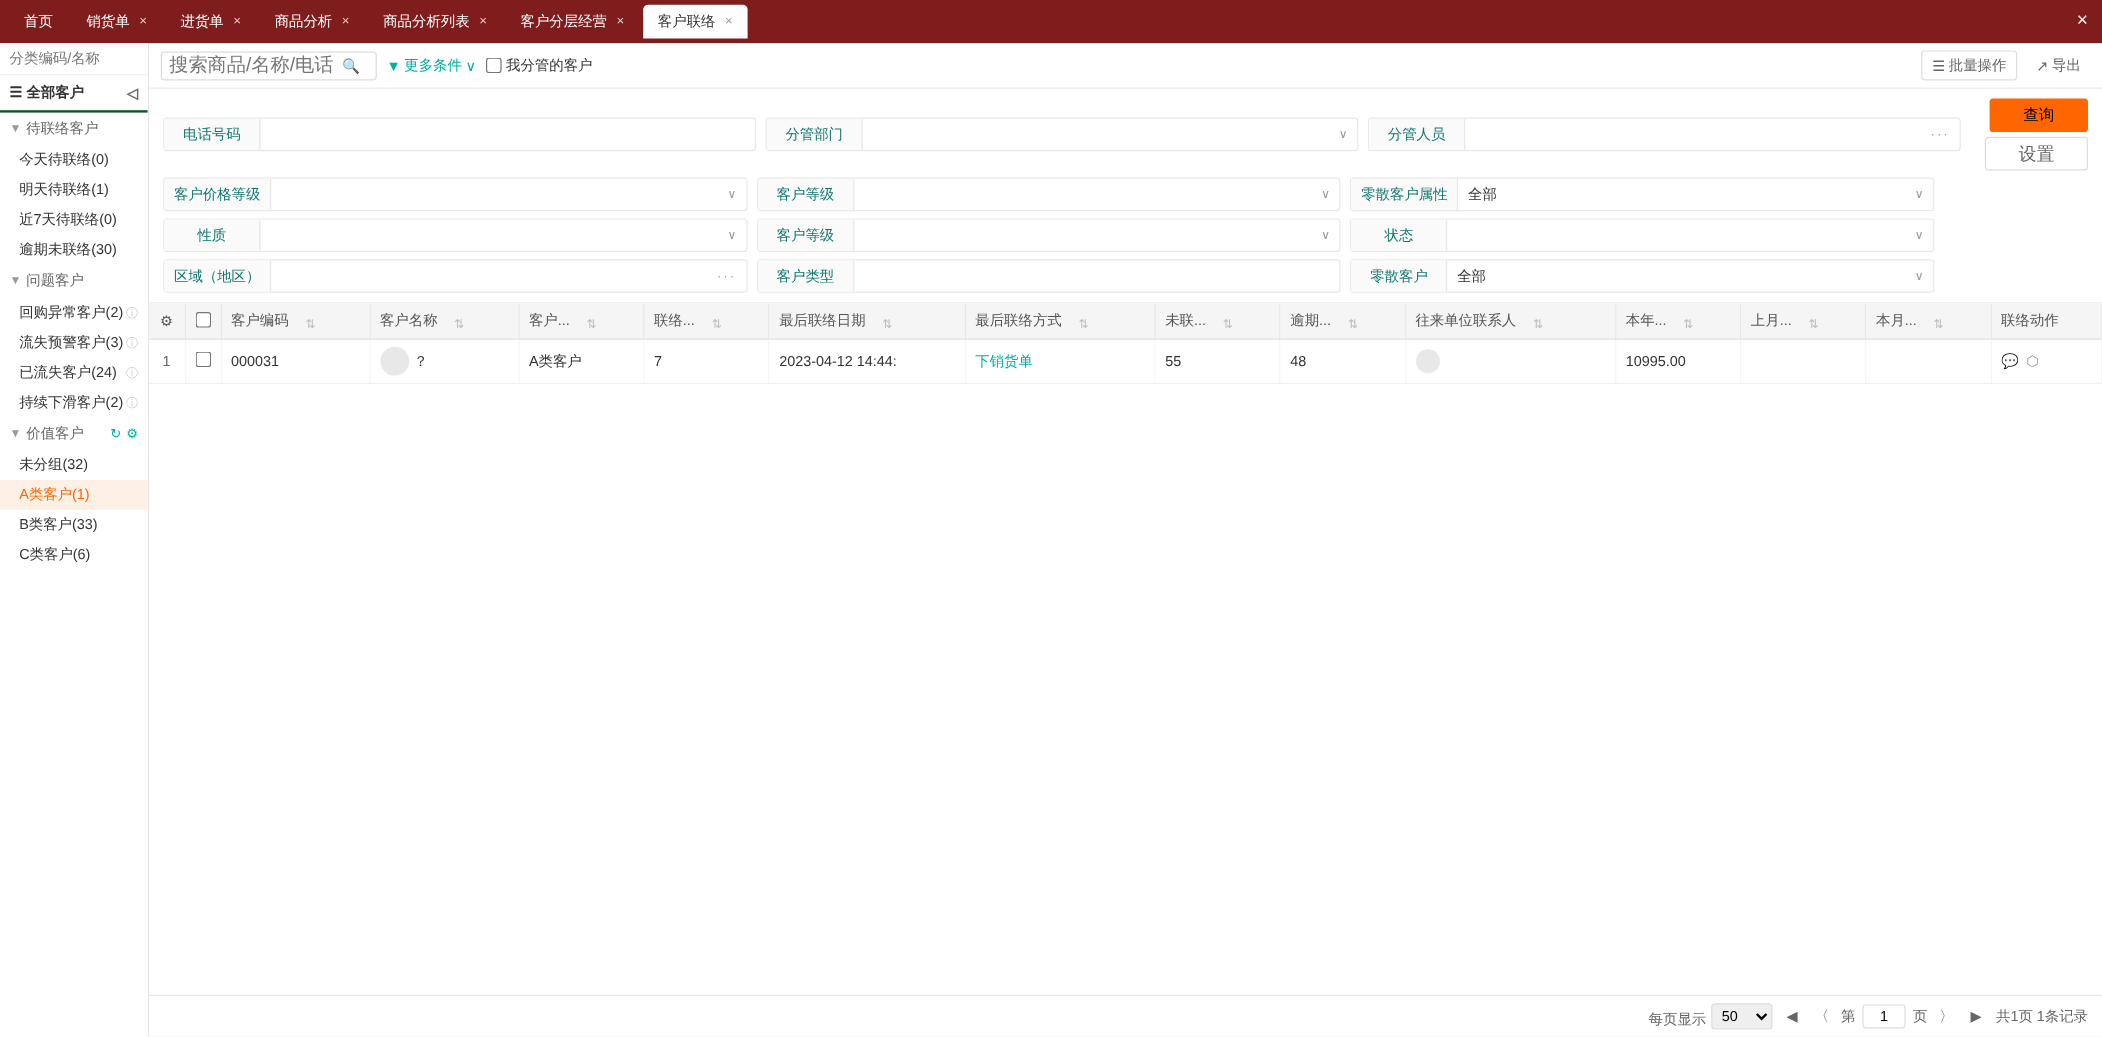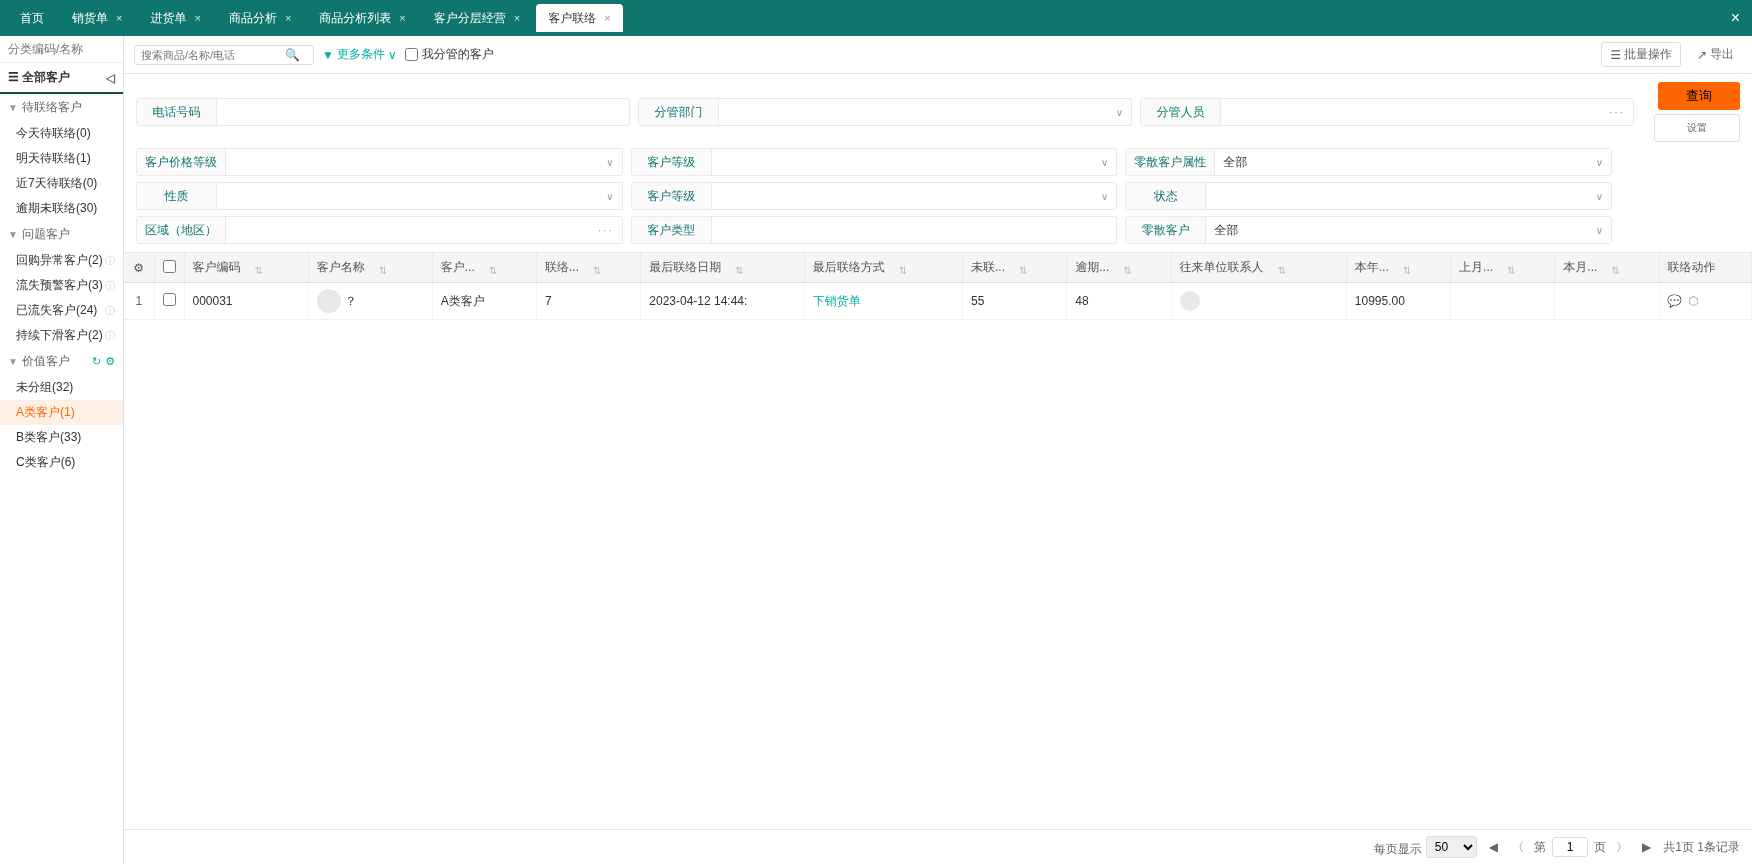--- a/index.html
+++ b/index.html
@@ -1,21 +1,21 @@
 <!DOCTYPE html>
 <html><head>
   <meta charset="utf-8">
   <style>
     * { box-sizing: border-box; margin: 0; padding: 0; font-family: 'Microsoft YaHei', Arial, sans-serif; font-size: 12px; }
     body { background: #f0f0f0; overflow: hidden; width: 1752px; height: 864px; }
 
     
     .top-nav {
       display: flex; align-items: center;
-      background: #0f766e; height: 36px;
+      background: #7f1d1d; height: 36px;
       padding: 0 8px; gap: 4px;
     }
     .nav-tab {
       display: flex; align-items: center; gap: 4px;
       padding: 0 12px; height: 28px; border-radius: 4px 4px 0 0;
       color: #fff; cursor: pointer; font-size: 13px;
       white-space: nowrap;
     }
     .nav-tab.home { background: none; }
     .nav-tab.active { background: #fff; color: #333; }
@@ -65,21 +65,21 @@
 
     
     .toolbar {
       display: flex; align-items: center; padding: 6px 10px; gap: 8px;
       background: #fff; border-bottom: 1px solid #e8e8e8;
     }
     .search-box {
       display: flex; align-items: center; border: 1px solid #ddd;
       border-radius: 3px; padding: 2px 6px; gap: 4px; width: 180px;
     }
-    .search-box input { border: none; outline: none; font-size: 11px; width: 140px; color: #999; }
+    .search-box input { border: none; outline: none; font-size: 16px; width: 140px; color: #999; }
     .search-box .search-icon { color: #00b0a0; cursor: pointer; }
     .filter-btn {
       display: flex; align-items: center; gap: 3px; color: #00b0a0;
       cursor: pointer; font-size: 12px;
     }
     .my-customers { display: flex; align-items: center; gap: 4px; color: #333; cursor: pointer; }
     .my-customers input[type=checkbox] { cursor: pointer; }
     .toolbar-spacer { flex: 1; }
     .btn-batch {
       display: flex; align-items: center; gap: 3px; color: #666;
@@ -117,21 +117,21 @@
     }
     .filter-input .arrow { color: #999; font-size: 10px; }
     .filter-input .dots { color: #999; font-size: 10px; letter-spacing: 2px; }
     .btn-query {
       background: #f60; color: #000000; border: none; border-radius: 3px;
       padding: 4px 28px; cursor: pointer; font-size: 13px; height: 28px;
       margin-left: 8px;
     }
     .btn-settings {
       background: #fff; color: #666; border: 1px solid #ddd; border-radius: 3px;
-      padding: 4px 12px; cursor: pointer; font-size: 10px; height: 28px;
+      padding: 4px 12px; cursor: pointer; font-size: 15px; height: 28px;
       margin-left: 4px;
     }
     .filter-actions { display: flex; flex-direction: column; gap: 4px; margin-left: 8px; }
 
     
     .table-area { flex: 1; overflow: auto; background: #fff; }
     table { width: 100%; border-collapse: collapse; }
     thead tr { background: #f5f5f5; }
     th {
       padding: 6px 8px; text-align: left; border-bottom: 1px solid #e0e0e0;

